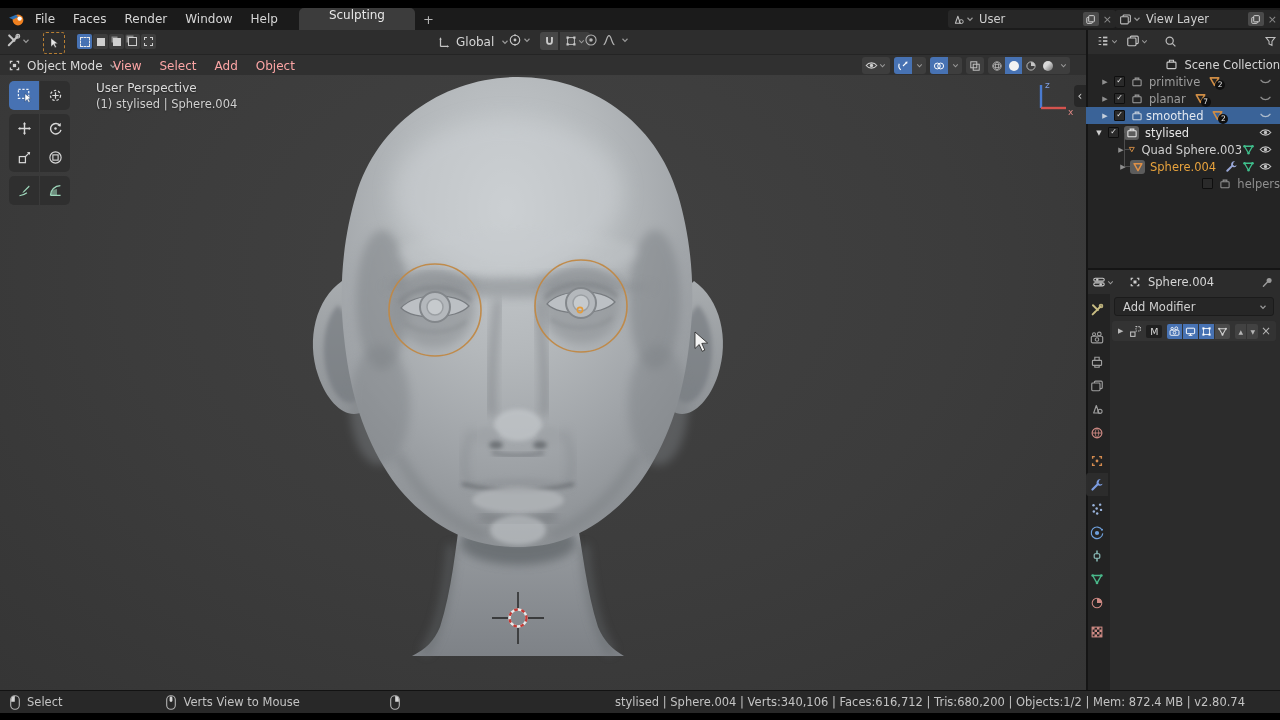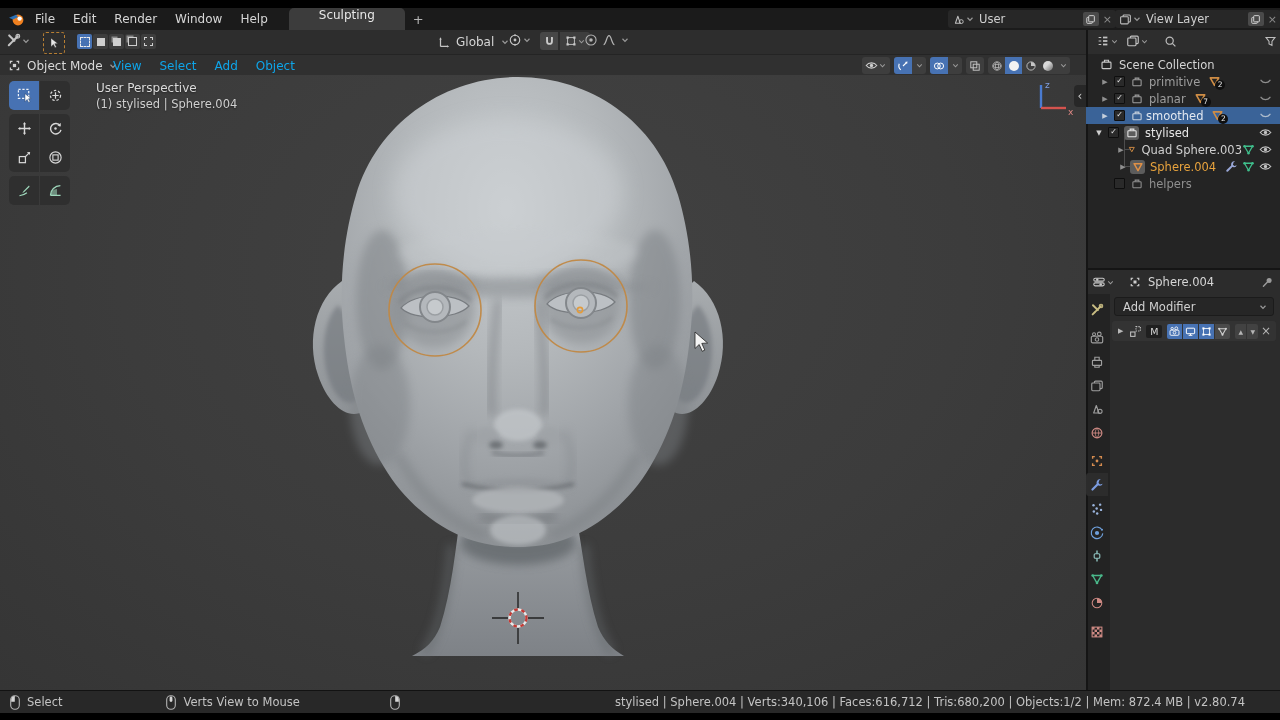--- a/index.html
+++ b/index.html
@@ -12,28 +12,28 @@
   
   .topbar{left:0;top:8px;width:1280px;height:22px;background:#1b1b1b;display:flex;align-items:center;}
   .menu{font-size:12px;color:#d6d6d6;padding:0 9px;height:22px;display:flex;align-items:center;}
   .wstab{height:22px;background:#3c3c3c;border-radius:5px 5px 0 0;padding:0 30px;font-size:12px;color:#e8e8e8;display:flex;margin-left:12px;}
   .idfield{height:18px;background:#272727;border-radius:3px;display:flex;align-items:center;font-size:11.5px;color:#cfcfcf;padding:0 4px;}
   .copybtn{width:16px;height:14px;background:#4a4a4a;border-radius:2px;display:flex;align-items:center;justify-content:center;margin-left:5px;}
   .xdim{color:#8a8a8a;font-size:11px;margin-left:4px;}
   
   .hdr{background:#2d2d2d;}
   .vhdr{background:#303030;border-top:1px solid #242424;}
-  .vmenu{font-size:12px;color:#0ea5e9;padding:0 9px;height:21px;display:flex;align-items:center;}
+  .vmenu{font-size:12px;color:#fca5a5;padding:0 9px;height:21px;display:flex;align-items:center;}
   .hgroup{background:#3e3e3e;border-radius:3px;display:flex;align-items:center;height:17px;}
   .hbtn{height:17px;display:flex;align-items:center;justify-content:center;}
   .blue{background:#4772b3;}
   
   .tbtn{position:absolute;width:30px;height:29px;background:rgba(47,47,47,.92);display:flex;align-items:center;justify-content:center;}
   
-  .orow{position:absolute;left:1086px;width:194px;height:17px;display:flex;align-items:center;font-size:11.5px;color:#b9b9b9;}
+  .orow{position:absolute;left:1086px;width:194px;height:17px;display:flex;align-items:center;font-size:11.5px;color:#b9b9b9;justify-content:flex-end;}
   .cbx{width:9px;height:9px;background:#2a2a2a;border:1px solid #0e0e0e;border-radius:1px;color:#e6e6e6;font-size:8px;line-height:8px;text-align:center;}
   .badge{position:absolute;width:10px;height:10px;background:#0f0f0f;border-radius:50%;color:#e8e8e8;font-size:7.5px;line-height:10px;text-align:center;}
   .disc{color:#909090;font-size:7px;width:10px;text-align:center;}
   .chip{background:#5c5c5c;border-radius:3px;display:flex;align-items:center;justify-content:center;}
   
   .ptab{position:absolute;left:1086px;width:22px;height:23px;display:flex;align-items:center;justify-content:center;}
   .statustxt{font-size:11.5px;color:#c3c3c3;}
   .mouselabel{font-size:11.5px;color:#c3c3c3;}
 </style>
 </head>
@@ -259,21 +259,21 @@
   <div class="abs topbar">
     <span class="abs" style="left:8px;top:3px">
       <svg width="18" height="16" viewBox="0 0 18 16">
           <circle cx="10" cy="9" r="5.4" fill="#f0801f"></circle>
           <circle cx="11.6" cy="7.6" r="2.2" fill="#fff"></circle>
           <path d="M1,6.8 L8,3.8 L10,6 L5,8.4 Z" fill="#2a6fb4"></path>
         </svg>
     </span>
     <div class="flex" style="margin-left:26px;height:22px">
       <span class="menu">File</span>
-      <span class="menu">Edit</span>
+      <span class="menu">Faces</span>
       <span class="menu">Render</span>
       <span class="menu">Window</span>
       <span class="menu">Help</span>
     </div>
     <div class="wstab">
         <span class="txt">Sculpting</span>
       </div>
     <span style="margin-left:8px;color:#b5b5b5;font-size:13px">+</span>
 
     <div class="abs idfield" style="left:948px;top:2px;width:160px">

